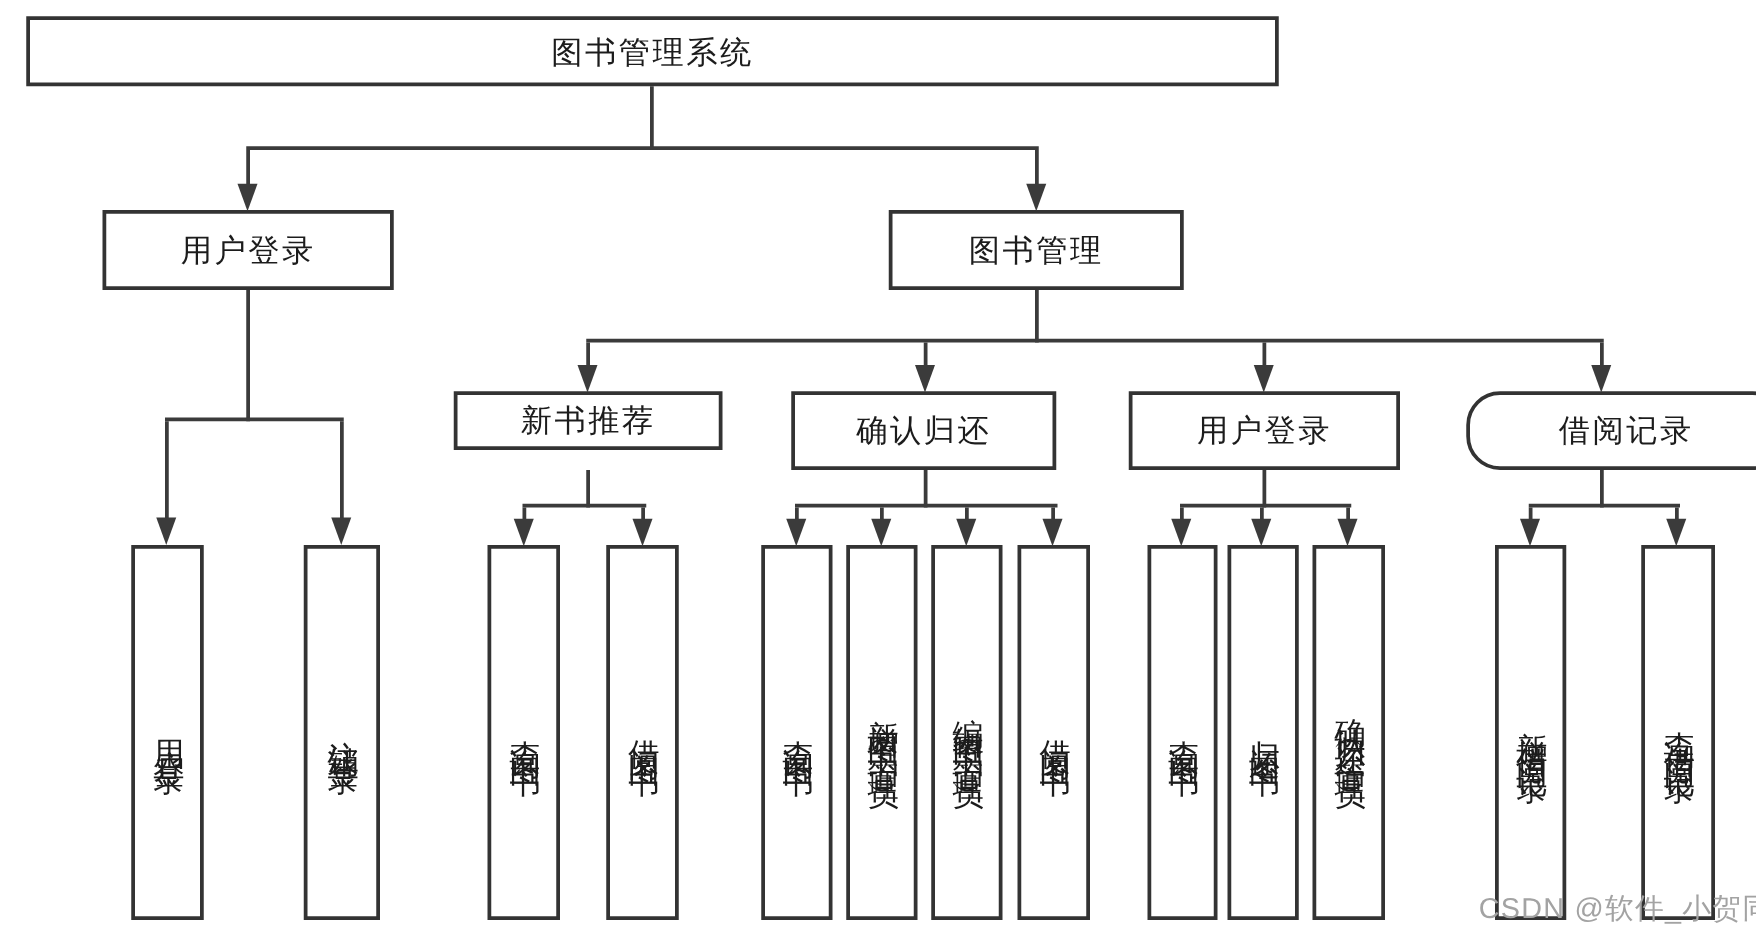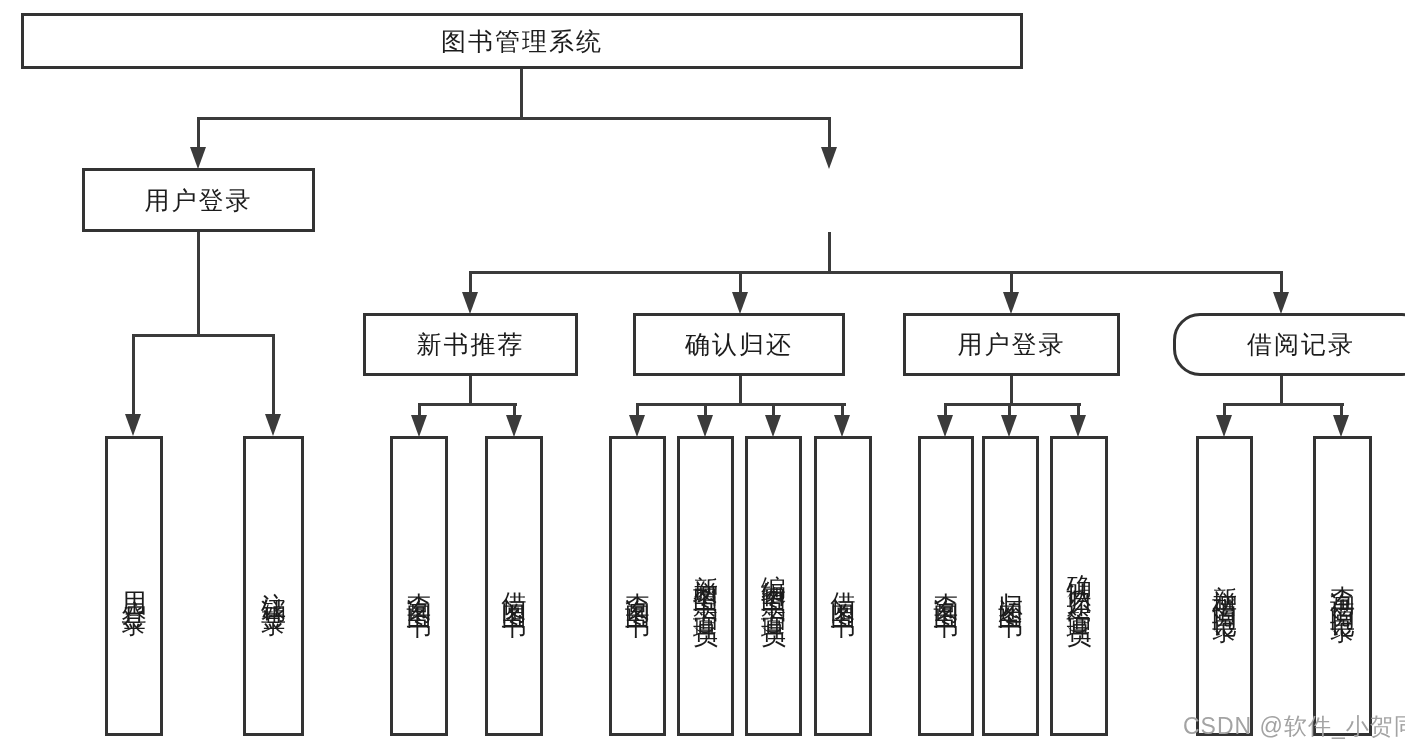--- a/index.html
+++ b/index.html
@@ -32,22 +32,25 @@
 
 <div id="stage">
 
   <div class="box" style="left:21px;top:13px;width:1002px;height:56px;">
     <span class="hboxtext">图书管理系统</span>
   </div>
 
   <div class="box" style="left:82px;top:168px;width:233px;height:64px;">
     <span class="hboxtext">用户登录</span>
   </div>
+  <div class="box" style="left:711px;top:168px;width:236px;height:64px;">
+    <span class="hboxtext">图书管理</span>
+  </div>
 
-  <div class="box" style="left:363px;top:313px;width:215px;height:63px;">
+  <div class="box" style="left:363px;top:313px;width:215px;height:47px;">
     <span class="hboxtext">新书推荐</span>
   </div>
   <div class="box" style="left:633px;top:313px;width:212px;height:63px;">
     <span class="hboxtext">确认归还</span>
   </div>
   <div class="box" style="left:903px;top:313px;width:217px;height:63px;">
     <span class="hboxtext">用户登录</span>
   </div>
   <div class="box" style="left:1173px;top:313px;width:256px;height:63px;border-radius:27px;">
     <span class="hboxtext">借阅记录</span>

